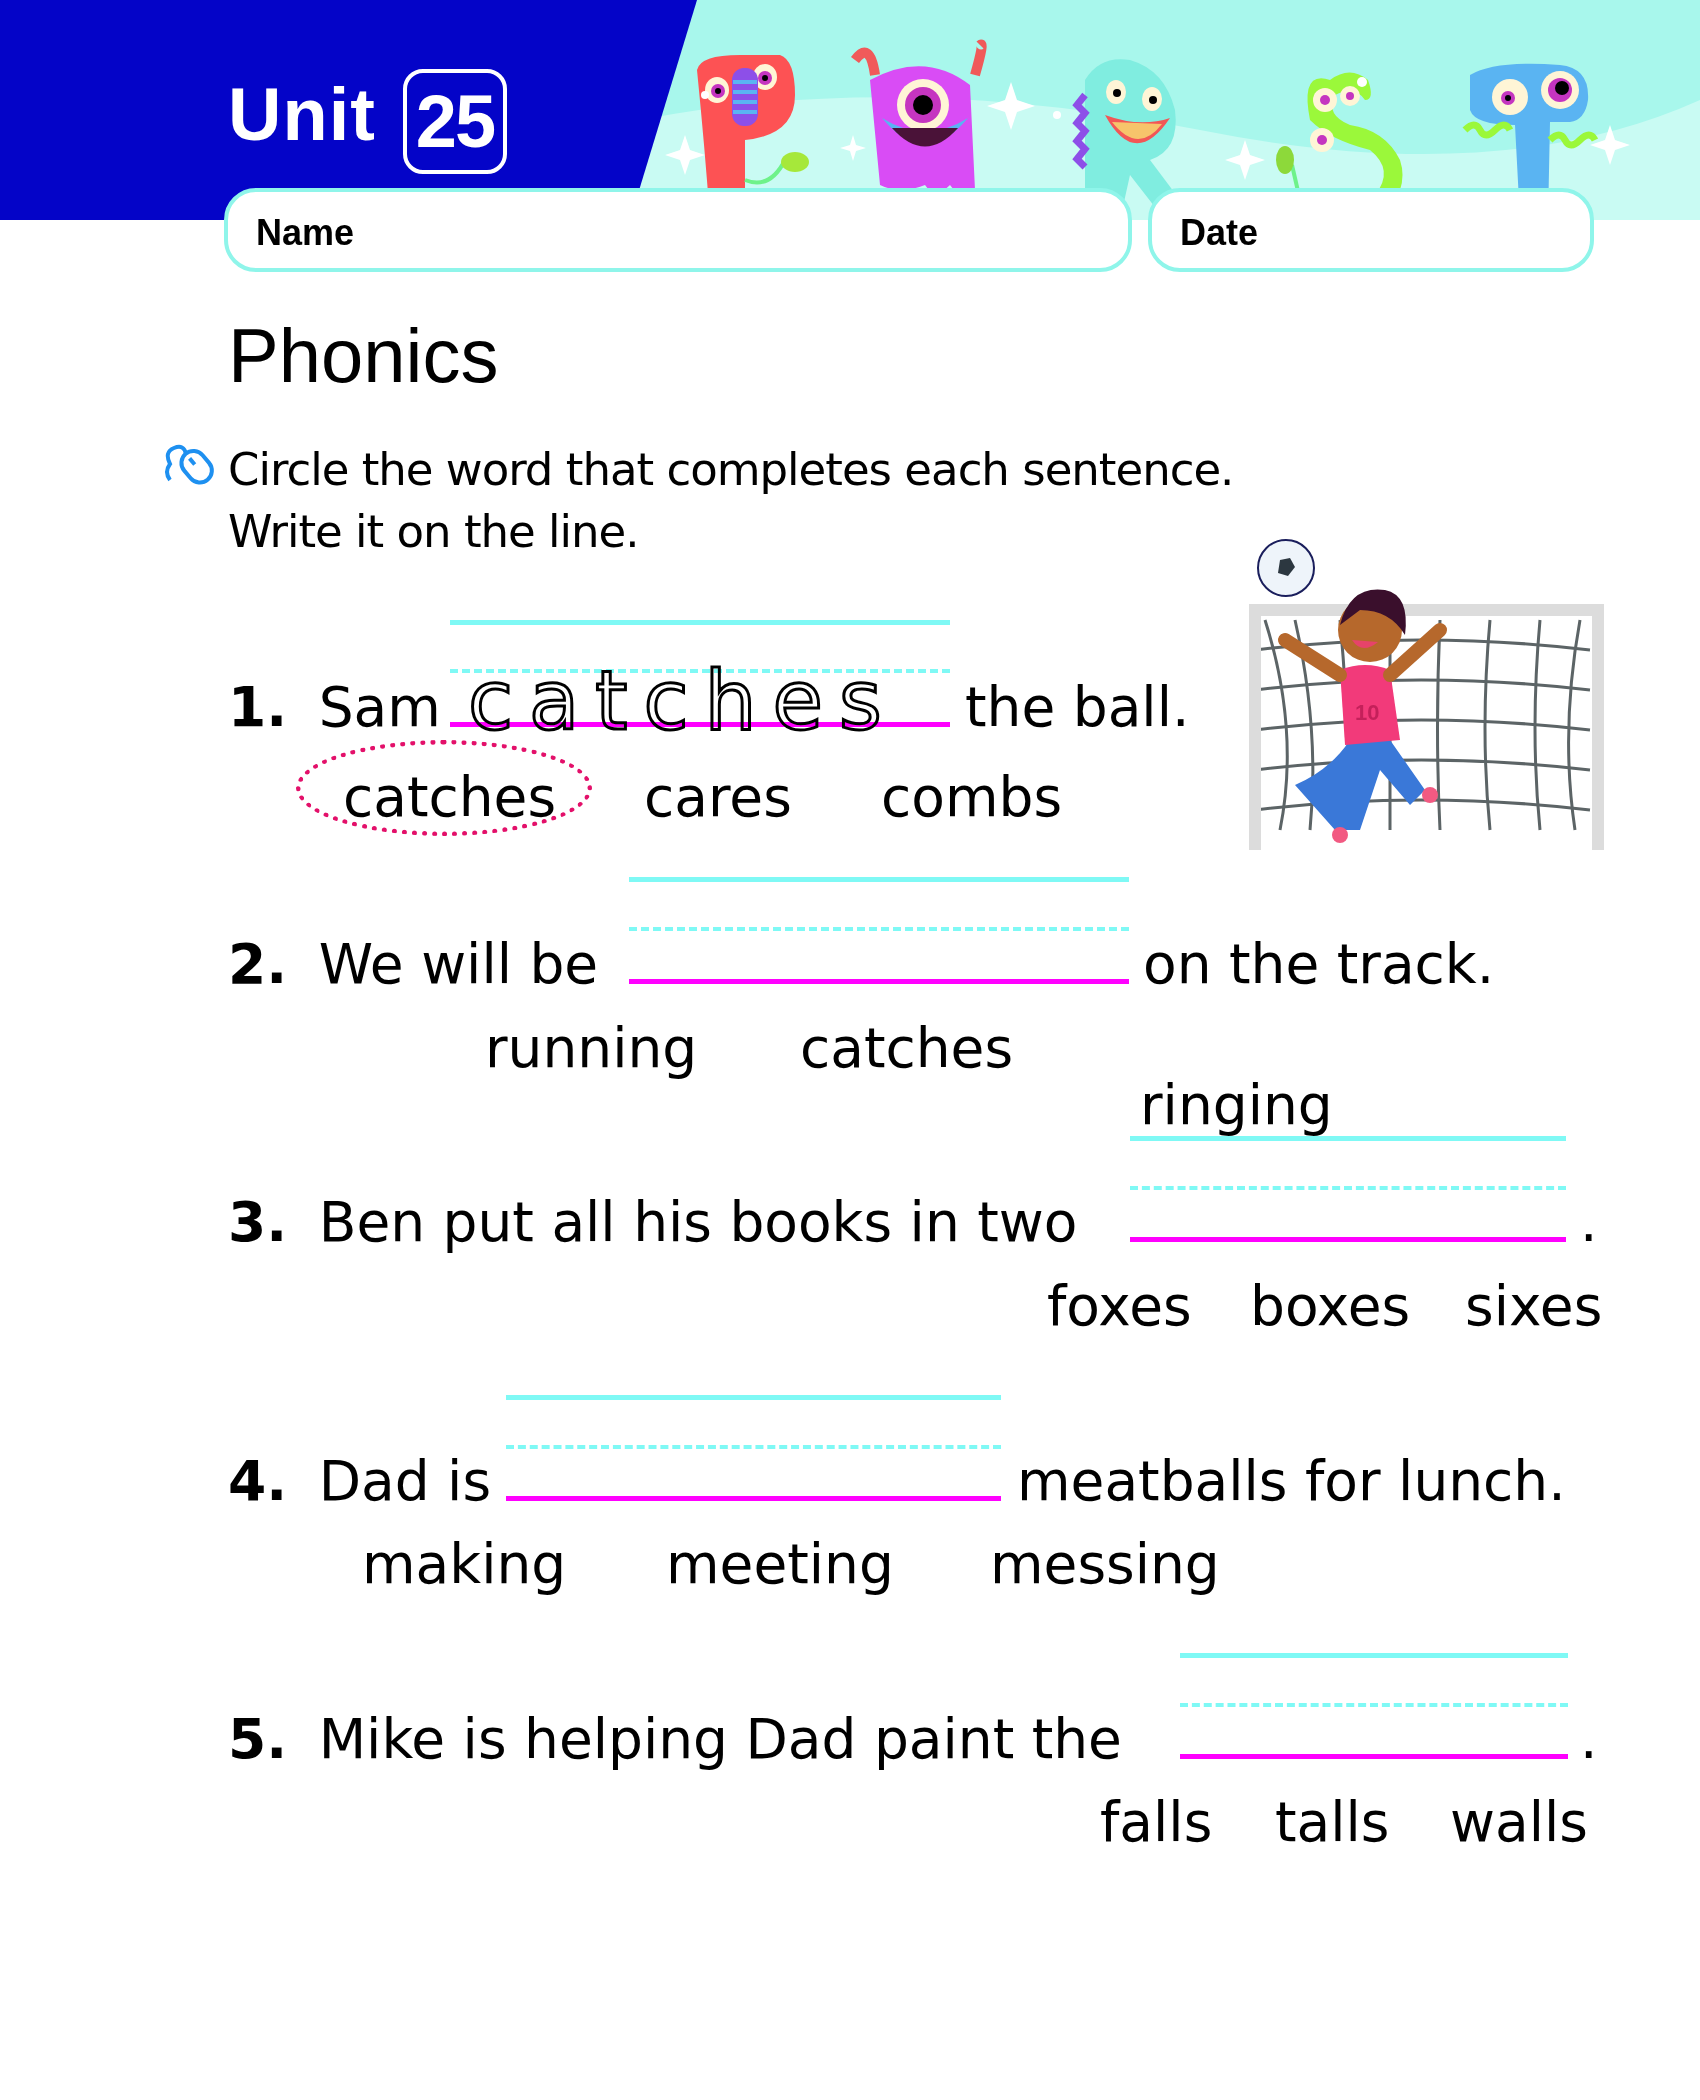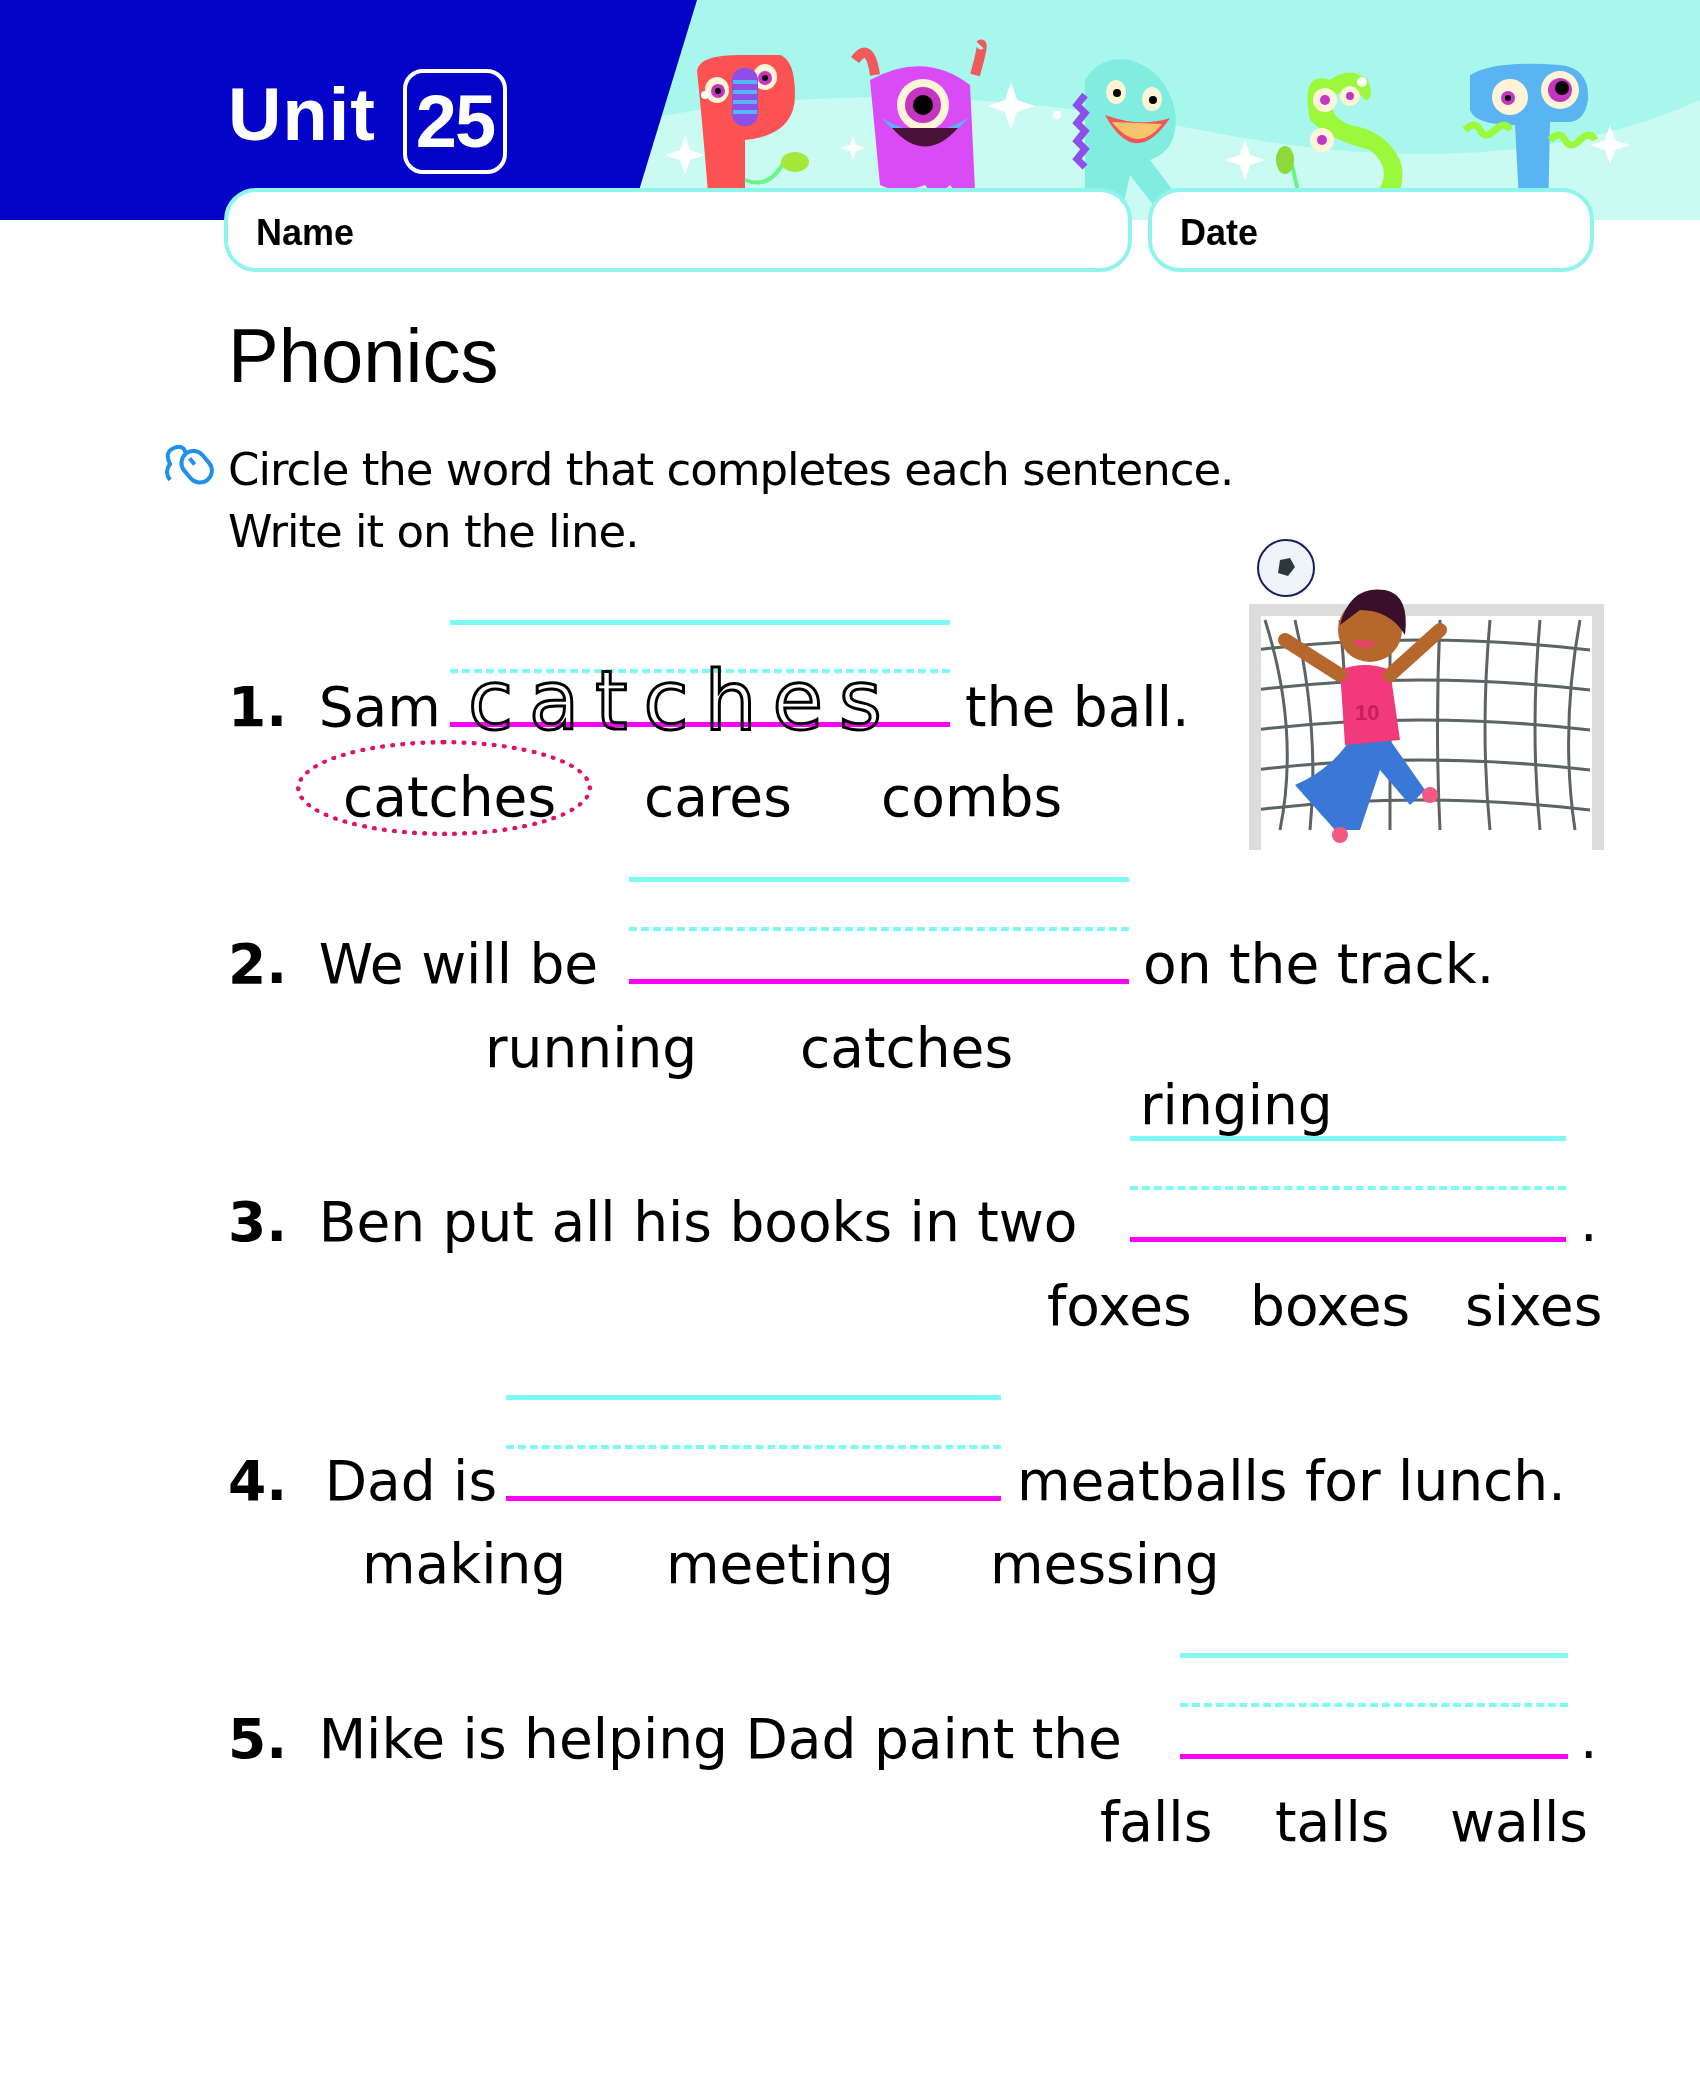--- a/index.html
+++ b/index.html
@@ -190,21 +190,21 @@
 <div class="abs sent" style="left:1580px;top:1195px">.</div>
 <div class="abs opt" style="left:1047px;top:1279px">foxes</div>
 <div class="abs opt" style="left:1250px;top:1279px">boxes</div>
 <div class="abs opt" style="left:1465px;top:1279px">sixes</div>
 
 <div class="abs wline wl-top" style="left:506px;top:1395px;width:495px"></div>
 <div class="abs wline wl-mid" style="left:506px;top:1445px;width:495px"></div>
 <div class="abs wline wl-base" style="left:506px;top:1496px;width:495px"></div>
 <div class="abs sent" style="left:228px;top:1454px">
   <span class="num">4.</span>
-  <span style="margin-left:20px">Dad is</span>
+  <span style="margin-left:14px">Dad is</span>
 </div>
 <div class="abs sent" style="left:1017px;top:1454px">meatballs for lunch.</div>
 <div class="abs opt" style="left:362px;top:1537px">making</div>
 <div class="abs opt" style="left:666px;top:1537px">meeting</div>
 <div class="abs opt" style="left:990px;top:1537px">messing</div>
 
 <div class="abs wline wl-top" style="left:1180px;top:1653px;width:388px"></div>
 <div class="abs wline wl-mid" style="left:1180px;top:1703px;width:388px"></div>
 <div class="abs wline wl-base" style="left:1180px;top:1754px;width:388px"></div>
 <div class="abs sent" style="left:228px;top:1712px">

